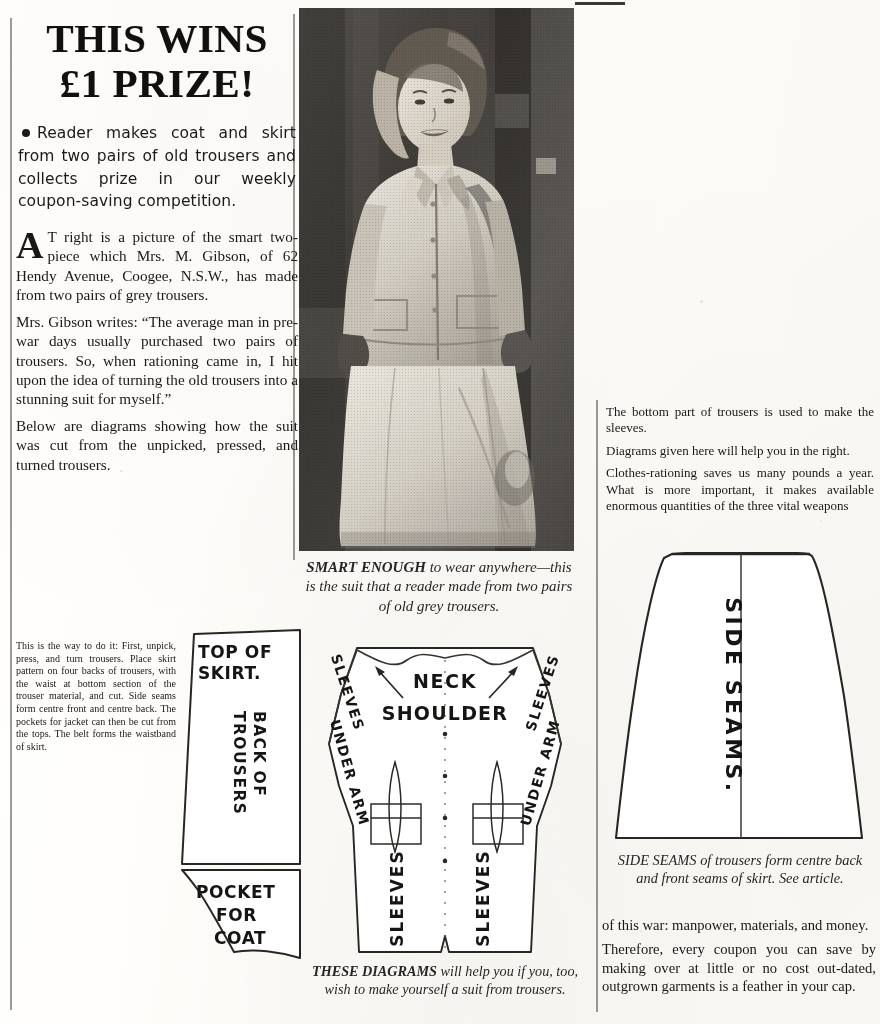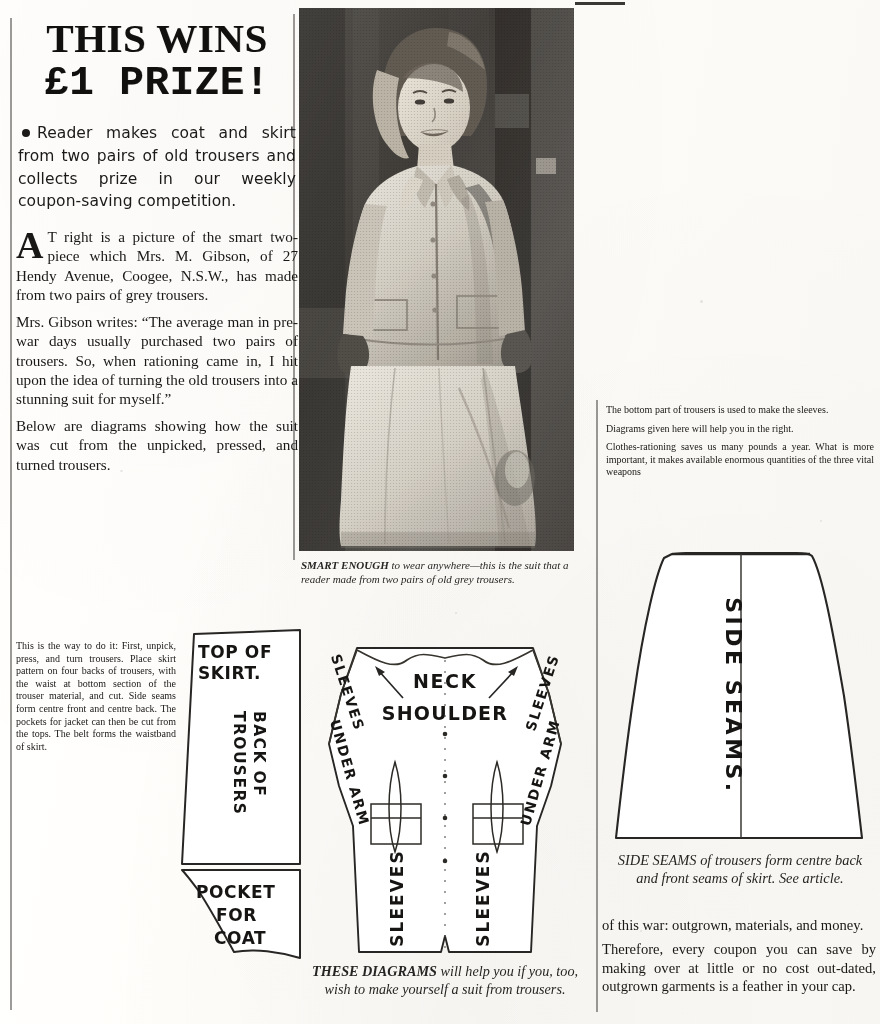--- a/index.html
+++ b/index.html
@@ -63,21 +63,21 @@
     font-weight: bold;
     font-size: 41px;
     line-height: 0.98;
     letter-spacing: .5px;
     text-align: center;
     color: #131210;
     margin: 6px 0 0 0;
     text-shadow: 0.4px 0.3px 0 rgba(0,0,0,0.28);
   }
   .headline .l1 { display: block; }
-  .headline .l2 { display: block; margin-top: 5px; font-family: Liberation Mono, monospace; }
+  .headline .l2 { display: block; margin-top: 5px; }
 
   .standfirst {
     font-family: "DejaVu Sans", sans-serif;
     font-size: 15.5px;
     line-height: 1.46;
     text-align: justify;
     color: #1d1c1a;
     margin: 19px 2px 0 2px;
     letter-spacing: .1px;
   }
@@ -136,37 +136,38 @@
     overflow: hidden;
     background: #2c2a28;
   }
   .photo-caption {
     position: absolute;
     left: 301px;
     top: 558px;
     width: 276px;
     font-family: "Liberation Serif", serif;
     font-style: italic;
-    font-size: 11px;
+    font-size: 15px;
     line-height: 1.29;
+    text-align: center;
     color: #2a2826;
     z-index: 4;
   }
   .photo-caption .lead {
     font-weight: bold;
     font-style: italic;
   }
 
   
   .col-right-top {
     position: absolute;
     left: 606px;
     top: 404px;
     width: 268px;
-    font-size: 10px;
+    font-size: 13px;
     line-height: 1.26;
     text-align: justify;
     color: #1b1a18;
     z-index: 4;
   }
   .col-right-top p { margin: 0 0 6px 0; }
 
   .skirt-caption {
     position: absolute;
     left: 606px;
@@ -266,21 +267,21 @@
   <div class="col-left">
 
     <h1 class="headline">
       <span class="l1">THIS WINS</span>
       <span class="l2">£1 PRIZE!</span>
     </h1>
 
     <p class="standfirst"><span class="bullet"></span><span>Reader makes coat and skirt from two pairs of old trousers and collects prize in our weekly coupon-saving competition.</span></p>
 
     <div class="body-text">
-      <p class="dropcap-para"><span class="dropcap">A</span><span>T right is a picture of the smart two-piece which Mrs. M. Gibson, of 27 Hendy Avenue, Coogee, N.S.W., has made from two pairs of grey trousers.</span></p>
+      <p class="dropcap-para"><span class="dropcap">A</span><span>T right is a picture of the smart two-piece which Mrs. M. Gibson, of 62 Hendy Avenue, Coogee, N.S.W., has made from two pairs of grey trousers.</span></p>
       <p>Mrs. Gibson writes: “The average man in pre-war days usually purchased two pairs of trousers. So, when rationing came in, I hit upon the idea of turning the old trousers into a stunning suit for myself.”</p>
       <p>Below are diagrams showing how the suit was cut from the unpicked, pressed, and turned trousers.</p>
     </div>
   </div>
 
   <div class="col-left-narrow">
     <p>This is the way to do it: First, unpick, press, and turn trousers. Place skirt pattern on four backs of trousers, with the waist at bottom section of the trouser material, and cut. Side seams form centre front and centre back. The pockets for jacket can then be cut from the tops. The belt forms the waistband of skirt.</p>
   </div>
 
   <div class="photo-wrap">
@@ -406,21 +407,21 @@
 
       <line x1="141" y1="8" x2="141" y2="292" stroke="#3a3835" stroke-width="1.5"></line>
 
       <text x="126" y="150" transform="rotate(90 126 150)" text-anchor="middle" font-size="22" font-weight="bold" letter-spacing="3.5">SIDE SEAMS.</text>
     </svg>
   </div>
 
   <div class="skirt-caption"><span class="lead">SIDE SEAMS</span><span> of trousers form centre back and front seams of skirt.  See article.</span></div>
 
   <div class="col-right-bottom">
-    <p>of this war: outgrown, materials, and money.</p>
+    <p>of this war: manpower, materials, and money.</p>
     <p>Therefore, every coupon you can save by making over at little or no cost out-dated, outgrown garments is a feather in your cap.</p>
   </div>
 
   <div class="skirtpat-diagram">
     <svg width="128" height="358" viewBox="0 0 128 358">
 
       <path d="M18 18 L124 14 L124 248 L6 248 Z" fill="#ffffff" stroke="#2a2826" stroke-width="2" stroke-linejoin="round"></path>
       <text x="22" y="42" font-size="17" font-weight="bold" letter-spacing=".6">TOP OF</text>
       <text x="22" y="63" font-size="17" font-weight="bold" letter-spacing=".6">SKIRT.</text>
 

